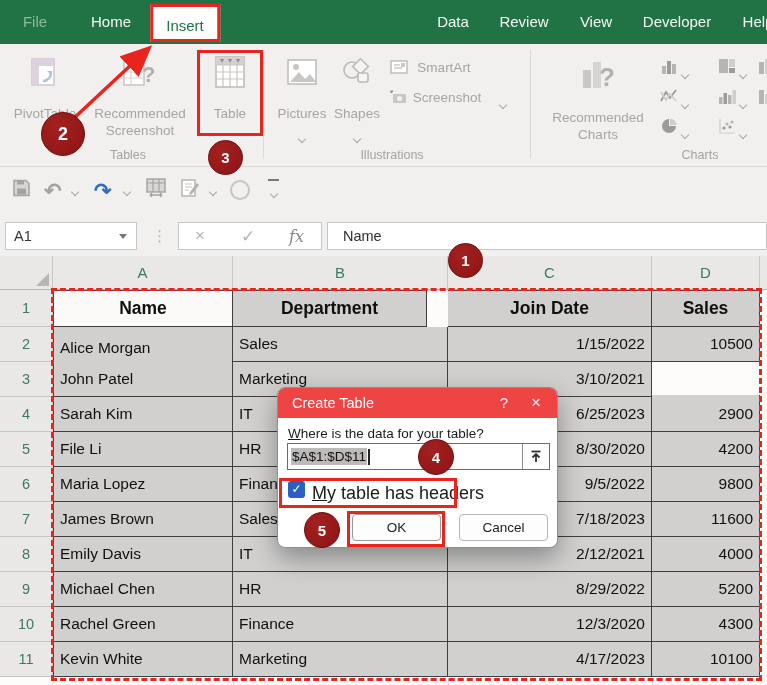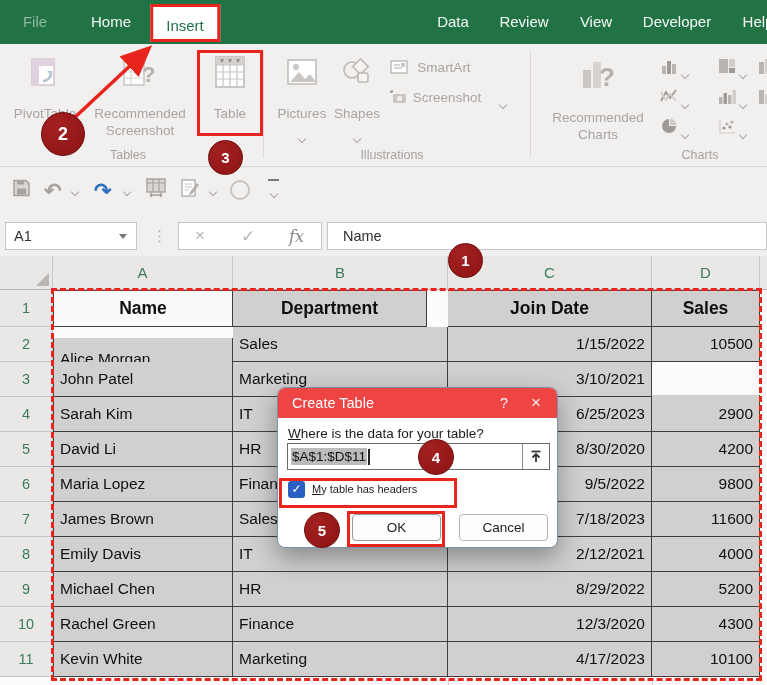--- a/index.html
+++ b/index.html
@@ -79,21 +79,21 @@
           color:#ecf1f5;font-size:15px;}
   .dlgprompt{position:absolute;left:10px;top:38px;font-size:13.5px;color:#1b1b1b;}
   .dlgfield{position:absolute;left:9px;top:55px;width:263px;height:27px;background:#fff;
             border:1px solid #6b6b6b;box-sizing:border-box;display:flex;align-items:center;padding-left:3px;}
   .rangetext{font-size:13.5px;color:#111;background:#bcbbba;padding:1px 1px;}
   .caret{display:inline-block;width:1.5px;height:16px;background:#222;margin-left:1px;}
   .picker{position:absolute;right:0;top:0;bottom:0;width:26px;border-left:1px solid #8f8d8b;
           display:flex;align-items:center;justify-content:center;background:#fdfdfd;}
   .dlgcheck{position:absolute;left:10px;top:93px;width:17px;height:17px;border-radius:3px;
             background:#2a5fc4;color:#fff;font-size:12px;line-height:17px;text-align:center;}
-  .dlgchecklabel{position:absolute;left:34px;top:95px;font-size:11px;color:#1b1b1b;}
+  .dlgchecklabel{position:absolute;left:34px;top:95px;font-size:18px;color:#1b1b1b;}
   .dlgbutton{position:absolute;top:126px;width:89px;height:27px;background:#fdfdfd;
              border:1px solid #9c9a99;border-radius:4px;font-size:13.5px;color:#1b1b1b;
              display:flex;align-items:center;justify-content:center;box-sizing:border-box;}
   .dlgbutton.cancel{border-color:#b8b6b5;}
 
   
   .redbox{position:absolute;border:3px solid #e8241d;box-sizing:border-box;z-index:6;pointer-events:none;}
   .callout{position:absolute;border-radius:50%;color:#fff;font-weight:bold;z-index:7;
            display:flex;align-items:center;justify-content:center;
            background:radial-gradient(circle at 35% 30%, #a32020, #8e1414);
@@ -337,33 +337,33 @@
         <div class="rowhead" style="top: 281px; height: 35px;">8</div>
         <div class="rowhead" style="top: 316px; height: 35px;">9</div>
         <div class="rowhead" style="top: 351px; height: 35px;">10</div>
         <div class="rowhead" style="top: 386px; height: 35px;">11</div>
       </div>
     <div>
         <div class="cell hdr act" style="left: 53px; top: 34px; width: 180px; height: 37px; border-left: 1px solid rgb(64, 63, 62); border-top: 1px solid rgb(64, 63, 62);">Name</div>
         <div class="cell hdr" style="left: 233px; top: 34px; width: 194px; height: 37px; border-top: 1px solid rgb(64, 63, 62);">Department</div>
         <div class="cell hdr" style="left: 448px; top: 34px; width: 204px; height: 37px; border-top: 1px solid rgb(64, 63, 62);">Join Date</div>
         <div class="cell hdr" style="left: 652px; top: 34px; width: 108px; height: 37px; border-top: 1px solid rgb(64, 63, 62);">Sales</div>
-        <div class="cell" style="left: 53px; top: 82px; width: 180px; height: 43px; border-left: 1px solid rgb(64, 63, 62);">Alice Morgan</div>
+        <div class="cell" style="left: 53px; top: 71px; width: 180px; height: 43px; border-left: 1px solid rgb(64, 63, 62);">Alice Morgan</div>
         <div class="cell" style="left: 233px; top: 71px; width: 215px; height: 35px;">Sales</div>
         <div class="cell num" style="left: 448px; top: 71px; width: 204px; height: 35px;">1/15/2022</div>
         <div class="cell num" style="left: 652px; top: 71px; width: 108px; height: 35px;">10500</div>
         <div class="cell" style="left: 53px; top: 106px; width: 180px; height: 35px; border-left: 1px solid rgb(64, 63, 62);">John Patel</div>
         <div class="cell" style="left: 233px; top: 106px; width: 215px; height: 35px;">Marketing</div>
         <div class="cell num" style="left: 448px; top: 106px; width: 204px; height: 35px;">3/10/2021</div>
         <div class="cell num" style="left: 652px; top: 106px; width: 108px; height: 35px; margin-top: 33px;">8700</div>
         <div class="cell" style="left: 53px; top: 141px; width: 180px; height: 35px; border-left: 1px solid rgb(64, 63, 62);">Sarah Kim</div>
         <div class="cell" style="left: 233px; top: 141px; width: 215px; height: 35px;">IT</div>
         <div class="cell num" style="left: 448px; top: 141px; width: 204px; height: 35px;">6/25/2023</div>
         <div class="cell num" style="left: 652px; top: 141px; width: 108px; height: 35px;">2900</div>
-        <div class="cell" style="left: 53px; top: 176px; width: 180px; height: 35px; border-left: 1px solid rgb(64, 63, 62);">David Li</div>
+        <div class="cell" style="left: 53px; top: 176px; width: 180px; height: 35px; border-left: 1px solid rgb(64, 63, 62);">File Li</div>
         <div class="cell" style="left: 233px; top: 176px; width: 215px; height: 35px;">HR</div>
         <div class="cell num" style="left: 448px; top: 176px; width: 204px; height: 35px;">8/30/2020</div>
         <div class="cell num" style="left: 652px; top: 176px; width: 108px; height: 35px;">4200</div>
         <div class="cell" style="left: 53px; top: 211px; width: 180px; height: 35px; border-left: 1px solid rgb(64, 63, 62);">Maria Lopez</div>
         <div class="cell" style="left: 233px; top: 211px; width: 215px; height: 35px;">Finance</div>
         <div class="cell num" style="left: 448px; top: 211px; width: 204px; height: 35px;">9/5/2022</div>
         <div class="cell num" style="left: 652px; top: 211px; width: 108px; height: 35px;">9800</div>
         <div class="cell" style="left: 53px; top: 246px; width: 180px; height: 35px; border-left: 1px solid rgb(64, 63, 62);">James Brown</div>
         <div class="cell" style="left: 233px; top: 246px; width: 215px; height: 35px;">Sales</div>
         <div class="cell num" style="left: 448px; top: 246px; width: 204px; height: 35px;">7/18/2023</div>

